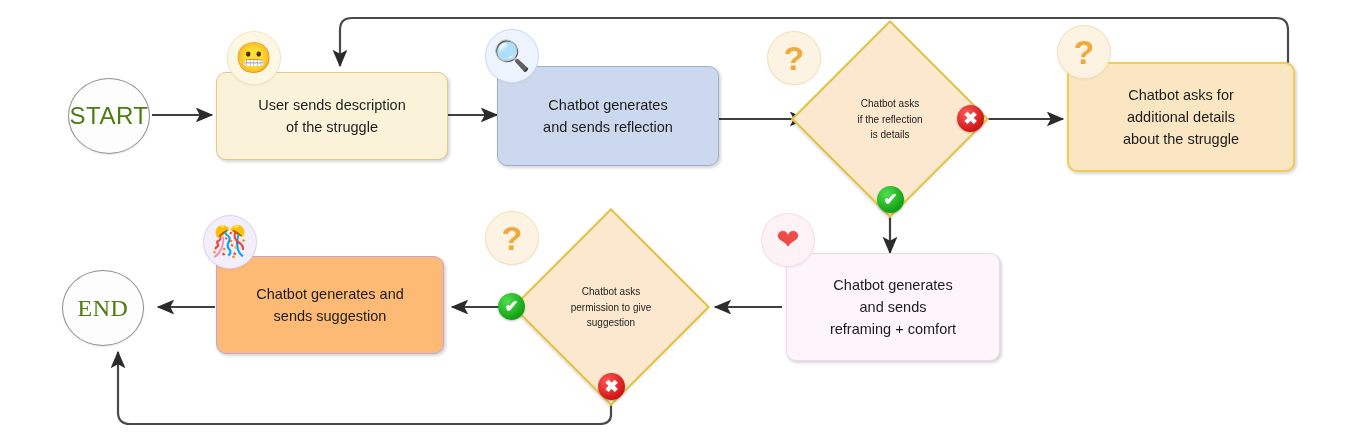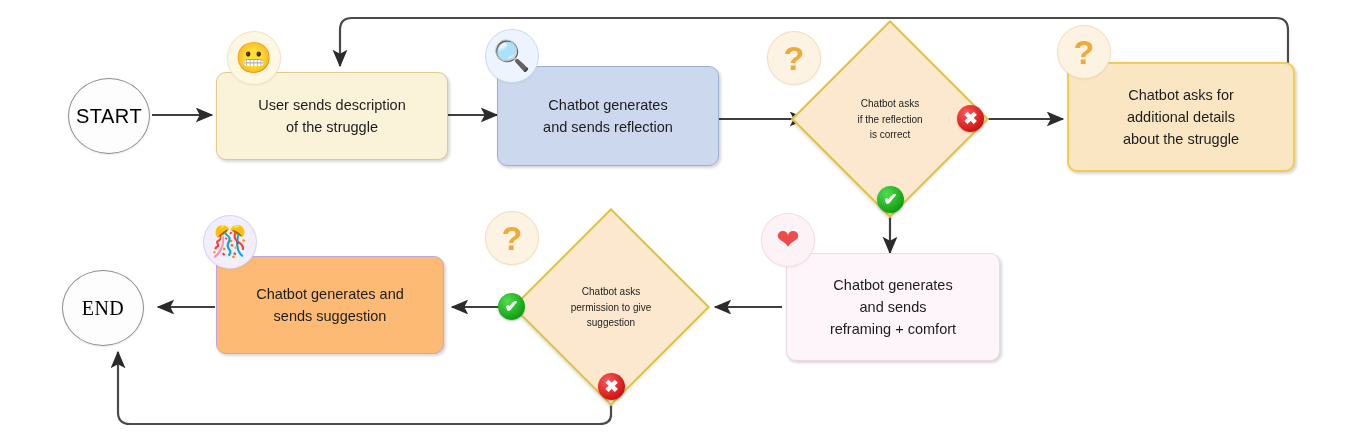--- a/index.html
+++ b/index.html
@@ -28,22 +28,22 @@
 
   
   .terminator {
     position: absolute;
     border-radius: 50%;
     border: 1.6px solid #8e8e8e;
     background: #fdfdfd;
     display: flex;
     align-items: center;
     justify-content: center;
-    color: #000000;
-    font-size: 20px;
+    color: #4d7c0f;
+    font-size: 24px;
     letter-spacing: 0.5px;
     box-shadow: 0 1px 2px rgba(0,0,0,0.10);
   }
 
   
   .node {
     position: absolute;
     border-radius: 10px;
     display: flex;
     align-items: center;
@@ -196,21 +196,21 @@
   </div>
 
   <div class="badge badge-quest" style="left:768px; top:32px;">
     <span class="qmark">?</span>
   </div>
   <div class="diamond" style="left:820px; top:49px; width:140px; height:140px;">
     <div class="shape"></div>
     <div class="dlabel">
       <span>Chatbot asks</span><br>
       <span>if the reflection</span><br>
-      <span>is correct</span>
+      <span>is details</span>
     </div>
   </div>
   <div class="marker marker-no" style="left:957px; top:105px;">
     <span>✖</span>
   </div>
   <div class="marker marker-yes" style="left:877px; top:186px;">
     <span>✔</span>
   </div>
 
   <div class="badge badge-quest" style="left:1058px; top:26px;">

